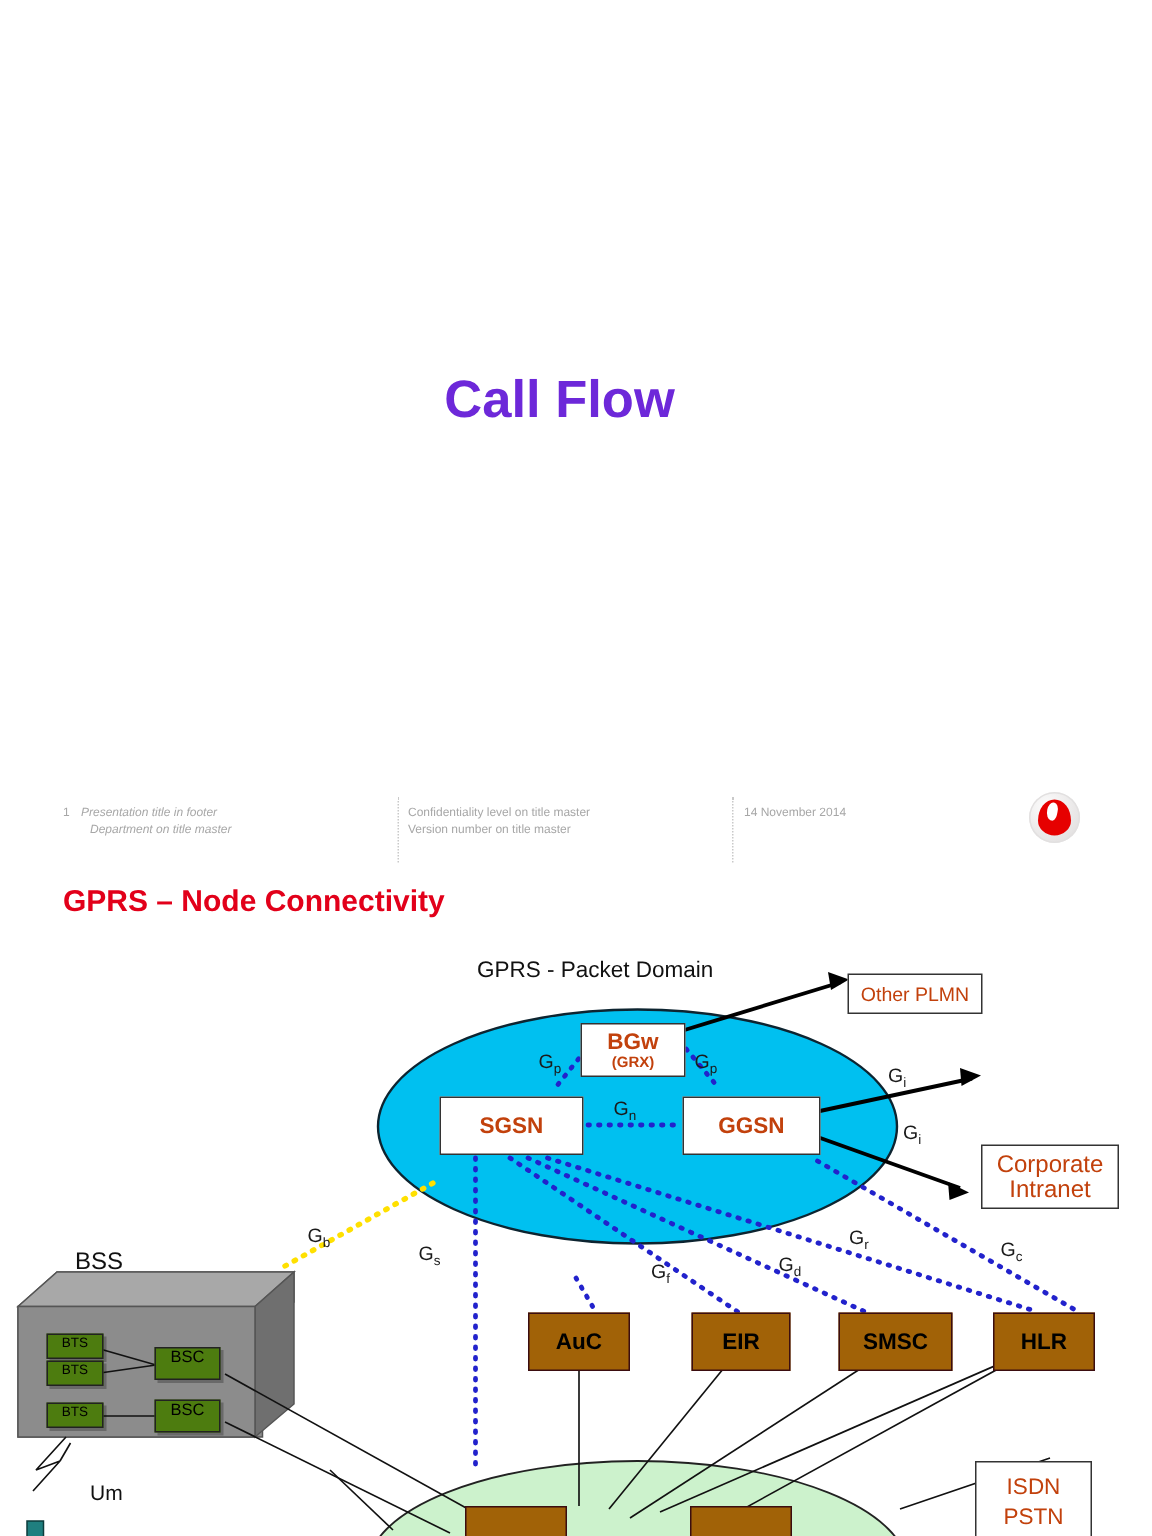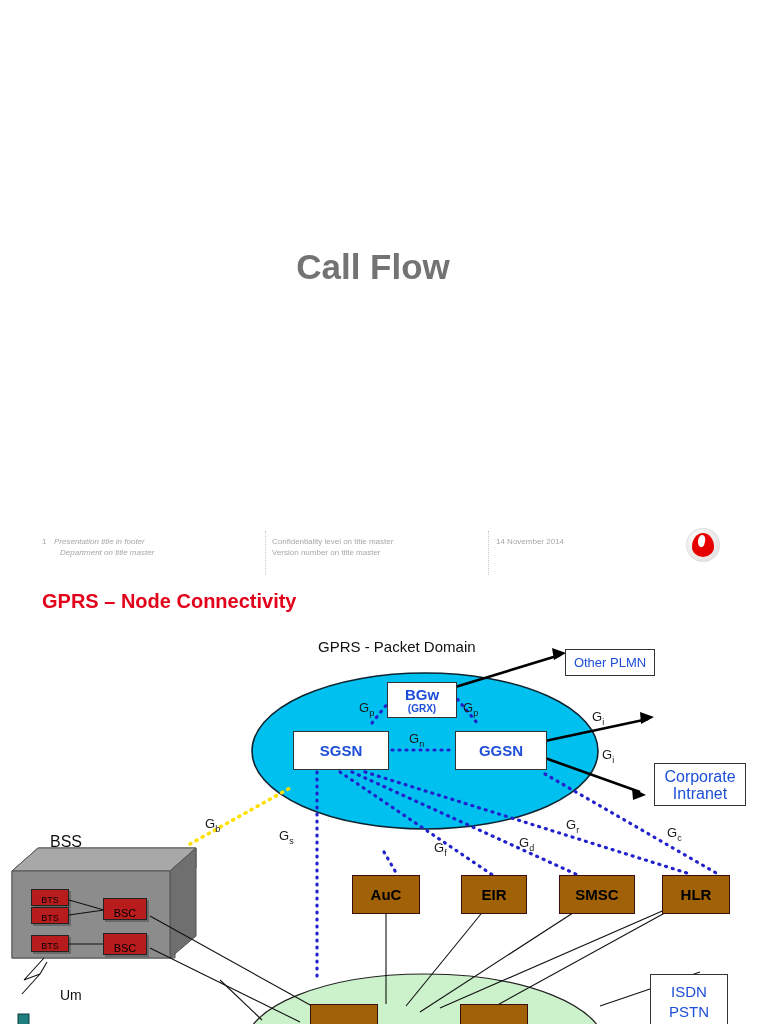--- a/index.html
+++ b/index.html
@@ -2,21 +2,21 @@
 <html><head>
 <meta charset="utf-8">
 <style>
   html,body{margin:0;padding:0;background:#ffffff;}
   body{width:768px;height:1024px;position:relative;overflow:hidden;
        font-family:"Liberation Sans","DejaVu Sans",sans-serif;}
 
   
   #slide1{position:absolute;left:0;top:0;width:768px;height:576px;background:#fff;}
   #title-main{position:absolute;left:0;top:247px;width:768px;text-align:center;
-    color:#737373;font-size:35px;font-weight:bold;letter-spacing:0px;}
+    color:#6d28d9;font-size:35px;font-weight:bold;letter-spacing:0px;}
   #title-main span{display:inline-block;transform:translateX(-11px);}
 
   
   #footer{position:absolute;left:0;top:530px;width:768px;height:46px;}
   .f-col{position:absolute;color:#a7a7a7;font-size:8px;line-height:11px;}
   #f-num{left:42px;top:6px;}
   #f-t1{left:54px;top:6px;font-style:italic;}
   #f-t1 .l2{padding-left:6px;}
   #f-t2{left:272px;top:6px;}
   #f-t3{left:496px;top:6px;}
@@ -35,30 +35,30 @@
   
   #slide2{position:absolute;left:0;top:576px;width:620px;height:448px;background:#fff;}
   #title-2{position:absolute;left:42px;top:14px;color:#e2001a;
     font-size:20px;font-weight:bold;}
 
   #diagram{position:absolute;left:0;top:0;width:768px;height:448px;}
   #svg-layer{position:absolute;left:0;top:0;}
 
   .nodebox{position:absolute;background:#ffffff;border:1.4px solid #333;
     display:flex;align-items:center;justify-content:center;flex-direction:column;
-    font-size:15px;font-weight:bold;color:#1d4ed8;box-sizing:border-box;}
+    font-size:15px;font-weight:bold;color:#c2410c;box-sizing:border-box;}
   .nodebox.thin{border-width:1px;font-weight:normal;}
   .redbox{position:absolute;background:#a16207;border:1.4px solid #3b0d10;
     display:flex;align-items:center;justify-content:center;
     font-size:15px;font-weight:bold;color:#000;box-sizing:border-box;}
   .iflabel{position:absolute;color:#1a1a1a;font-size:13px;white-space:nowrap;}
   .iflabel sub{font-size:9px;}
   .plain{position:absolute;font-size:15px;color:#111;white-space:nowrap;}
-  .smallbox{position:absolute;background:#b91c1c;border:1.2px solid #222;
-    display:flex;align-items:flex-end;justify-content:center;
+  .smallbox{position:absolute;background:#4d7c0f;border:1.2px solid #222;
+    display:flex;align-items:flex-start;justify-content:center;
     font-size:9px;color:#000;box-sizing:border-box;}
   .smallbox.shadow{box-shadow:2px 2px 0 rgba(0,0,0,.25);}
 </style>
 </head>
 <body>
 
 <div id="slide1">
 
   <div id="title-main">
     <span>Call Flow</span>

